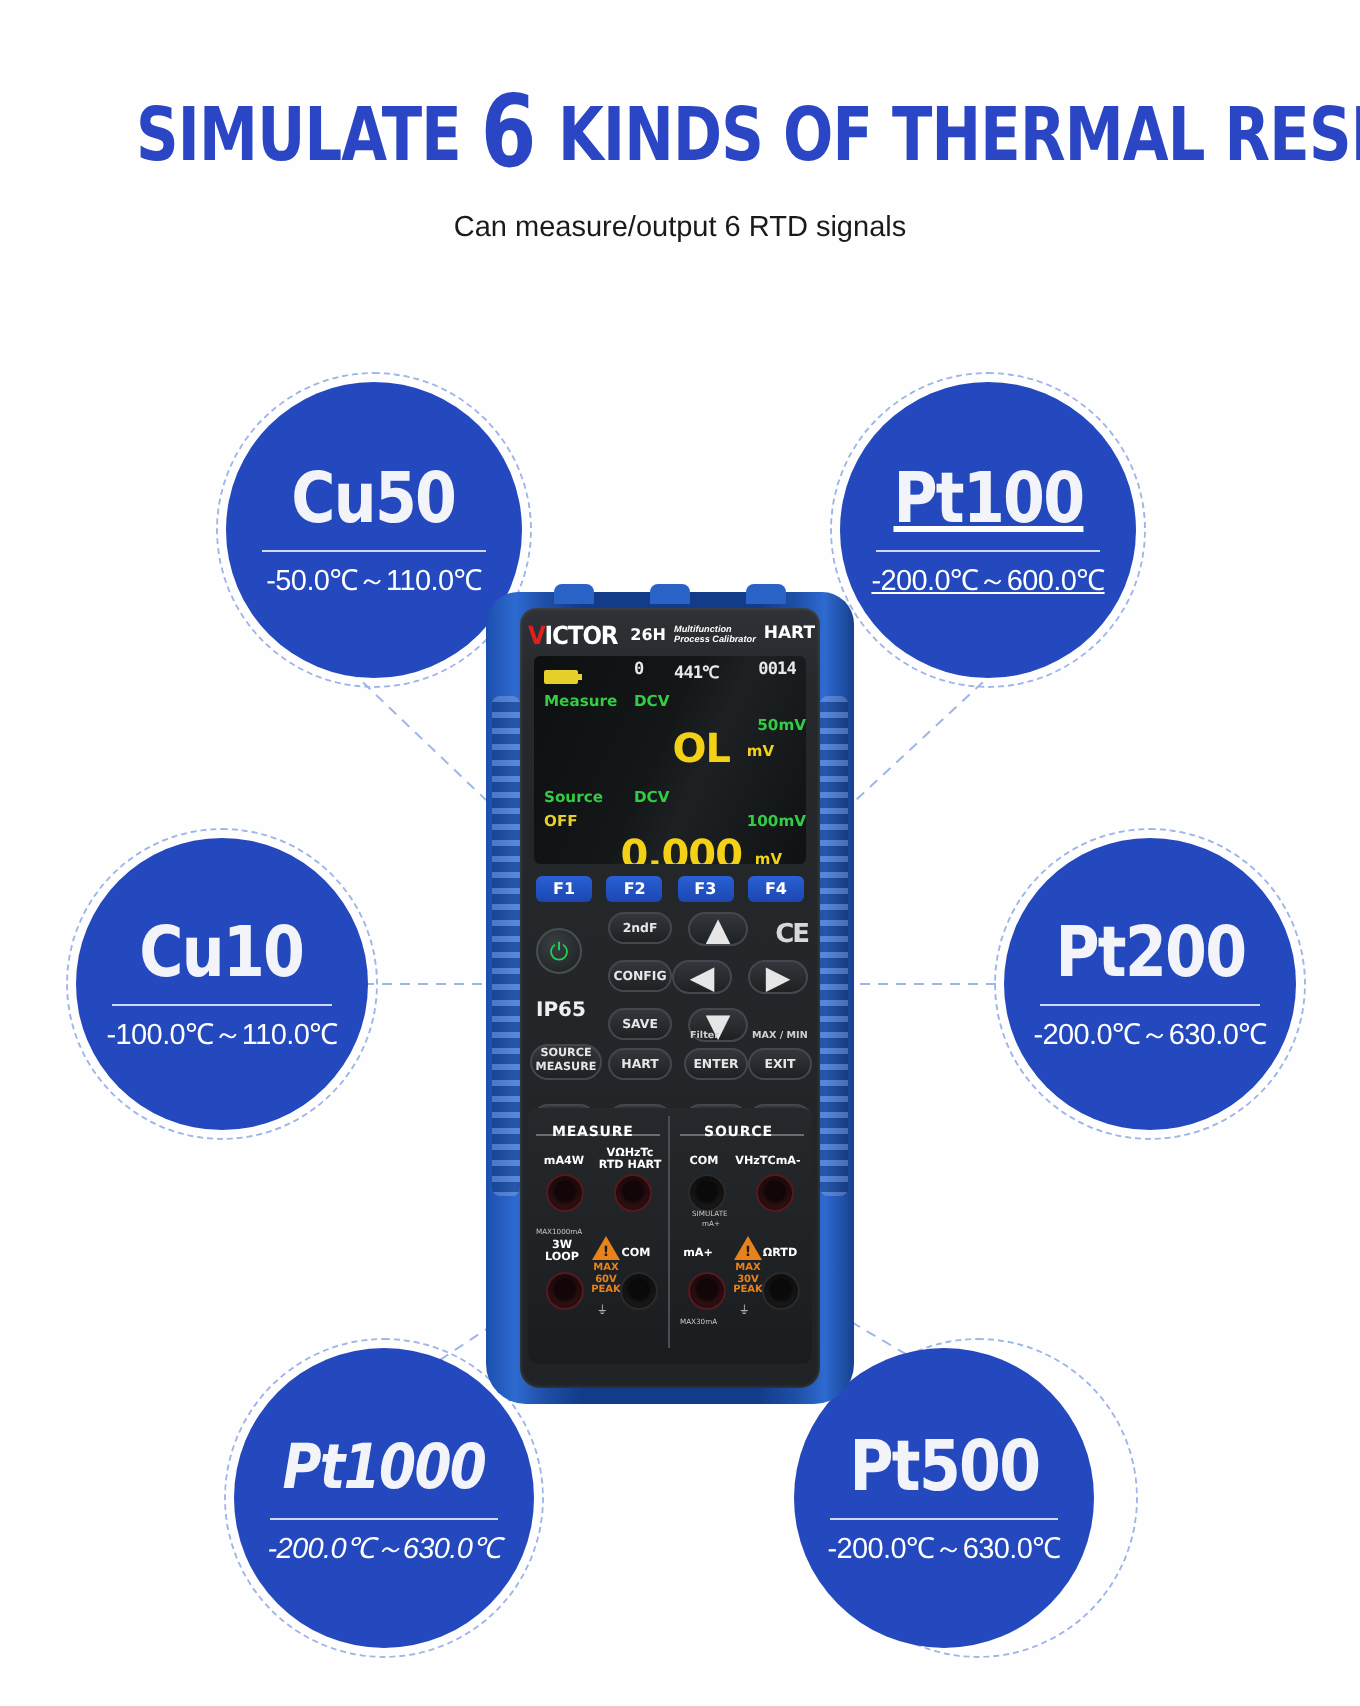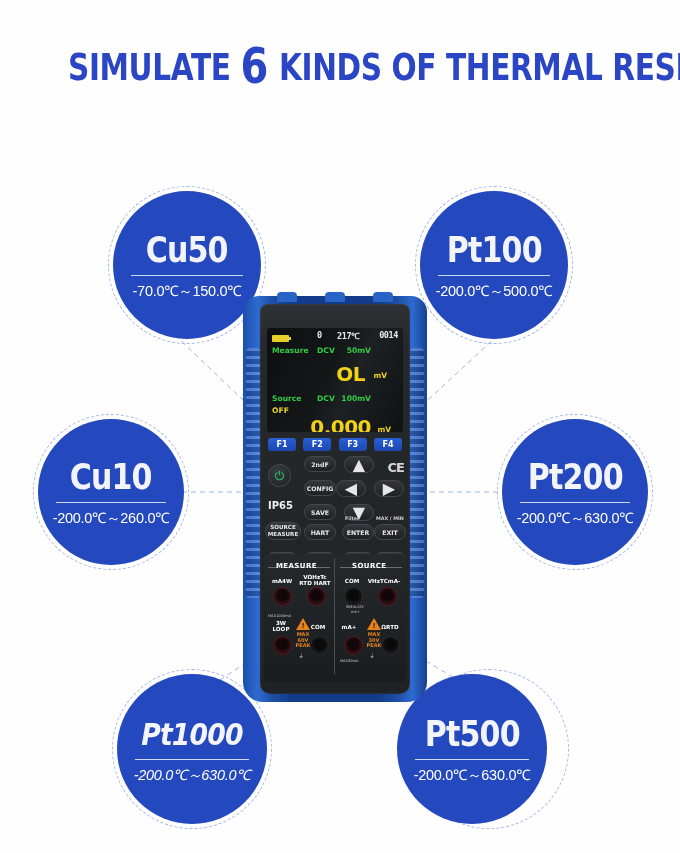--- a/index.html
+++ b/index.html
@@ -240,21 +240,21 @@
     padding: 0 5px;
   }
   .lcd-grn {
     color: #33CC44;
     font-size: 7.6px;
     font-weight: bold;
     font-family: "DejaVu Sans", sans-serif;
   }
   .lcd-lbl   { position: absolute; left: 5px; }
   .lcd-mode  { position: absolute; left: 50px; }
-  .lcd-range { position: absolute; right: 32px; }
+  .lcd-range { position: absolute; right: 0; margin-top: 12px; }
   .lcd-off {
     position: absolute; left: 5px;
     color: #E8D02A; font-size: 7.6px; font-weight: bold;
     font-family: "DejaVu Sans", sans-serif;
   }
   .lcd-big {
     position: absolute;
     color: #F2D117;
     font-family: "DejaVu Sans", sans-serif;
     font-weight: bold;
@@ -442,41 +442,42 @@
     <line x1="498" y1="335" x2="428" y2="400"></line>
     <line x1="182" y1="492" x2="243" y2="492"></line>
     <line x1="498" y1="492" x2="428" y2="492"></line>
     <line x1="190" y1="700" x2="250" y2="660"></line>
     <line x1="492" y1="700" x2="424" y2="660"></line>
   </g>
 </svg>
 
 <div id="header">
   <h1 id="title"><span>SIMULATE</span> <span class="big-num">6</span> <span>KINDS OF THERMAL RESISTANCE</span></h1>
+  <p id="subtitle">Can measure/output 6 RTD signals</p>
 </div>
 
 <div class="badge-ring" style="left:108px; top:186px; width:158px; height:158px;"></div>
 <div class="badge" style="left:113px; top:191px; width:148px; height:148px;">
   <div class="badge-label">Cu50</div>
   <div class="badge-divider"></div>
-  <div class="badge-range">-70.0℃～150.0℃</div>
+  <div class="badge-range">-50.0℃～110.0℃</div>
 </div>
 
 <div class="badge-ring" style="left:415px; top:186px; width:158px; height:158px;"></div>
-<div class="badge" style="left:420px; top:191px; width:148px; height:148px;">
+<div class="badge" style="left:420px; top:191px; width:148px; height:148px;text-decoration:underline;">
   <div class="badge-label">Pt100</div>
   <div class="badge-divider"></div>
-  <div class="badge-range">-200.0℃～500.0℃</div>
+  <div class="badge-range">-200.0℃～600.0℃</div>
 </div>
 
 <div class="badge-ring" style="left:33px; top:414px; width:156px; height:156px;"></div>
 <div class="badge" style="left:38px; top:419px; width:146px; height:146px;">
   <div class="badge-label">Cu10</div>
   <div class="badge-divider"></div>
-  <div class="badge-range">-200.0℃～260.0℃</div>
+  <div class="badge-range">-100.0℃～110.0℃</div>
 </div>
 
 <div class="badge-ring" style="left:497px; top:414px; width:156px; height:156px;"></div>
 <div class="badge" style="left:502px; top:419px; width:146px; height:146px;">
   <div class="badge-label">Pt200</div>
   <div class="badge-divider"></div>
   <div class="badge-range">-200.0℃～630.0℃</div>
 </div>
 
 <div class="badge-ring" style="left:112px; top:669px; width:160px; height:160px;"></div>
@@ -498,26 +499,35 @@
   <div id="holster">
     <div class="holster-tab" style="left:34px;"></div>
     <div class="holster-tab" style="left:82px;"></div>
     <div class="holster-tab" style="left:130px;"></div>
     <div class="holster-grip" id="grip-left"></div>
     <div class="holster-grip" id="grip-right"></div>
   </div>
 
   <div id="faceplate">
 
+    <div id="brandbar">
+      <span class="brand-victor"><span class="v-red">V</span><span>ICTOR</span></span>
+      <span class="brand-model">26H</span>
+      <span class="brand-desc">
+        <span>Multifunction</span><br>
+        <span>Process Calibrator</span>
+      </span>
+      <span class="brand-hart">HART</span>
+    </div>
 
     <div id="lcd">
       <div id="lcd-statusbar">
         <div id="battery"></div>
         <span id="st-zero">0</span>
-        <span id="st-temp">217℃</span>
+        <span id="st-temp">441℃</span>
         <span id="st-code">0014</span>
       </div>
 
       <div class="lcd-row">
         <span class="lcd-grn lcd-lbl">Measure</span>
         <span class="lcd-grn lcd-mode">DCV</span>
         <span class="lcd-grn lcd-range">50mV</span>
       </div>
 
       <div style="position:relative; height:30px;">

